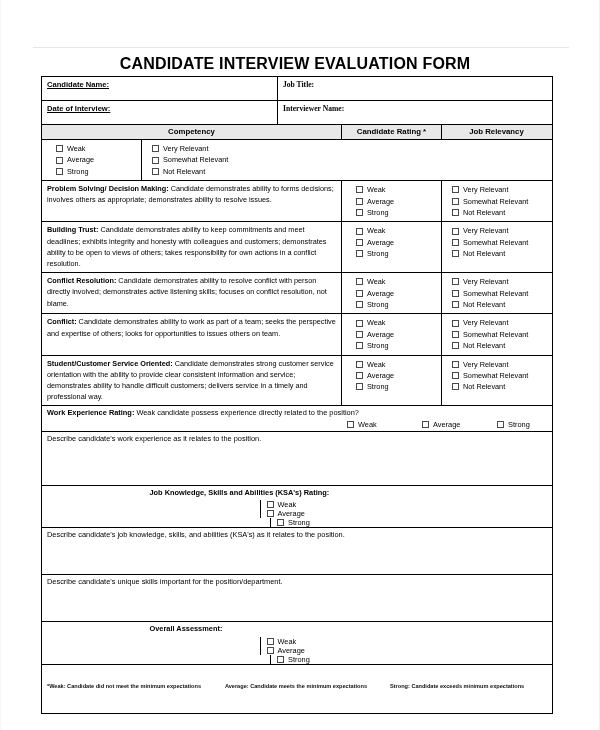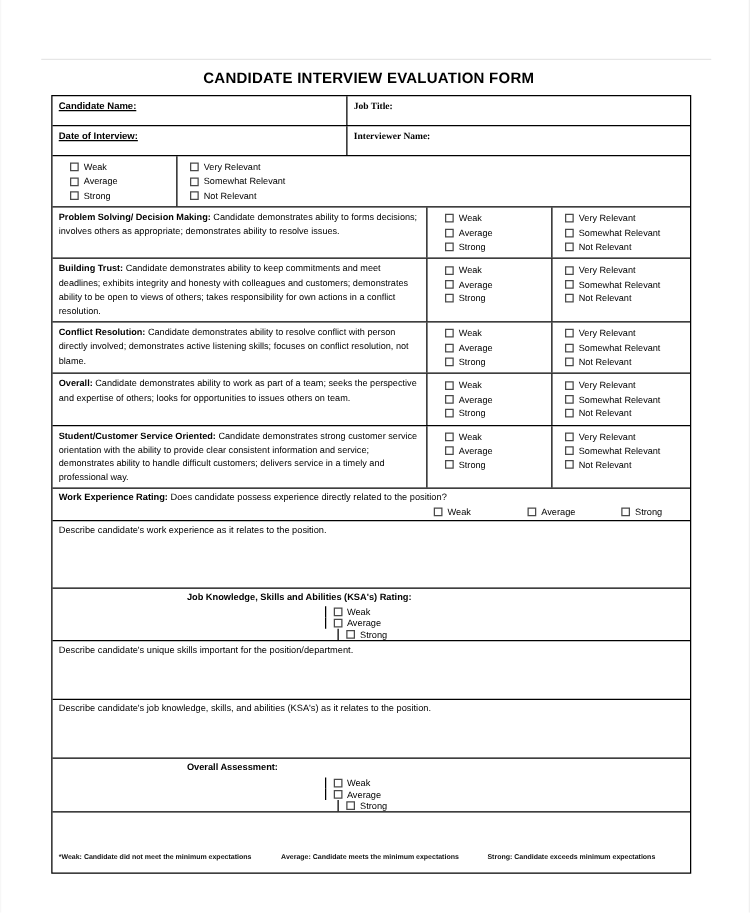--- a/index.html
+++ b/index.html
@@ -31,21 +31,21 @@
     top: 47px;
     width: 536px;
     height: 1px;
     background: #e6e6e6;
   }
   .doc-title {
     position: absolute;
     left: 0; top: 55px;
     width: 588px;
     text-align: center;
-    font-size: 12px;
+    font-size: 16px;
     font-weight: bold;
     letter-spacing: 0.2px;
   }
   .form {
     position: absolute;
     left: 40px;
     top: 76px;
     width: 512px;
     border: 1.4px solid #000;
     box-sizing: border-box;
@@ -210,20 +210,25 @@
 
     <div class="id-row">
       <div class="id-cell left">Candidate Name:</div>
       <div class="id-cell right">Job Title:</div>
     </div>
     <div class="id-row">
       <div class="id-cell left">Date of Interview:</div>
       <div class="id-cell right">Interviewer Name:</div>
     </div>
 
+    <div class="hdr-row">
+      <div class="hdr-cell c1">Competency</div>
+      <div class="hdr-cell c2">Candidate Rating *</div>
+      <div class="hdr-cell c3">Job Relevancy</div>
+    </div>
 
     <div id="competency-rows">
         <div class="comp-row">
           <div class="cell-opts rate">
             <div class="opt">
               <span class="cbx"></span>
               <span>Weak</span>
             </div>
             <div class="opt">
               <span class="cbx"></span>
@@ -336,21 +341,21 @@
               <span class="cbx"></span>
               <span>Somewhat Relevant</span>
             </div>
             <div class="opt">
               <span class="cbx"></span>
               <span>Not Relevant</span>
             </div>
           </div>
         </div>
         <div class="comp-row">
-          <div class="cell-desc"><b>Overall:</b><span> Candidate demonstrates ability to work as part of a team; seeks the perspective and expertise of others; looks for opportunities to issues others on team.</span></div>
+          <div class="cell-desc"><b>Conflict:</b><span> Candidate demonstrates ability to work as part of a team; seeks the perspective and expertise of others; looks for opportunities to issues others on team.</span></div>
           <div class="cell-opts rate">
             <div class="opt">
               <span class="cbx"></span>
               <span>Weak</span>
             </div>
             <div class="opt">
               <span class="cbx"></span>
               <span>Average</span>
             </div>
             <div class="opt">
@@ -401,21 +406,21 @@
             <div class="opt">
               <span class="cbx"></span>
               <span>Not Relevant</span>
             </div>
           </div>
         </div>
       </div>
 
     <div class="we-row">
       <div class="we-q">
-        <b>Work Experience Rating:</b><span> Does candidate possess experience directly related to the position?</span>
+        <b>Work Experience Rating:</b><span> Weak candidate possess experience directly related to the position?</span>
       </div>
       <div class="we-opts" id="we-opts">
           <div class="we-opt">
             <span class="cbx"></span>
             <span>Weak</span>
           </div>
           <div class="we-opt">
             <span class="cbx"></span>
             <span>Average</span>
           </div>
@@ -440,25 +445,25 @@
         <span class="cbx"></span>
         <span>Average</span>
       </div>
       <div class="rate-opt" style="width:54px;">
         <span class="cbx"></span>
         <span>Strong</span>
       </div>
     </div>
 
     <div class="text-block" style="height:47px;">
+      <span>Describe candidate's job knowledge, skills, and abilities (KSA's) as it relates to the position.</span>
+    </div>
+
+    <div class="text-block" style="height:47px;">
       <span>Describe candidate's unique skills important for the position/department.</span>
-    </div>
-
-    <div class="text-block" style="height:47px;">
-      <span>Describe candidate's job knowledge, skills, and abilities (KSA's) as it relates to the position.</span>
     </div>
 
     <div class="rate-line">
       <div class="rate-label" style="width:305px;">Overall Assessment:</div>
       <div class="rate-opt" style="width:75px;">
         <span class="cbx"></span>
         <span>Weak</span>
       </div>
       <div class="rate-opt" style="width:75px;">
         <span class="cbx"></span>

